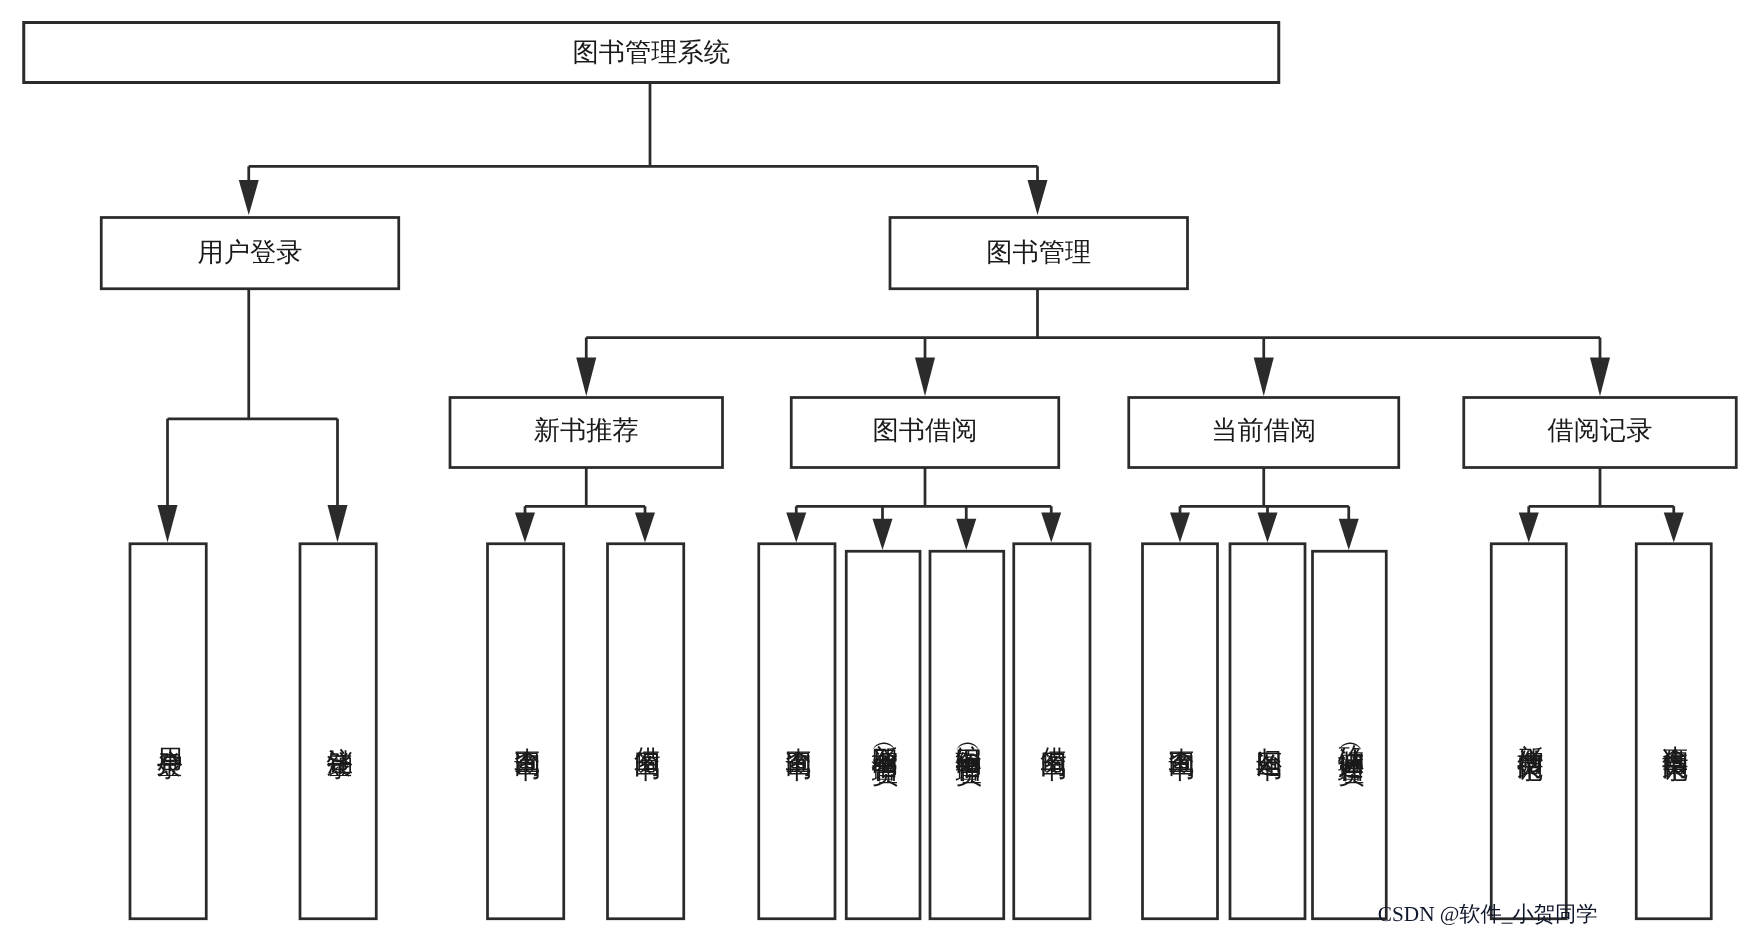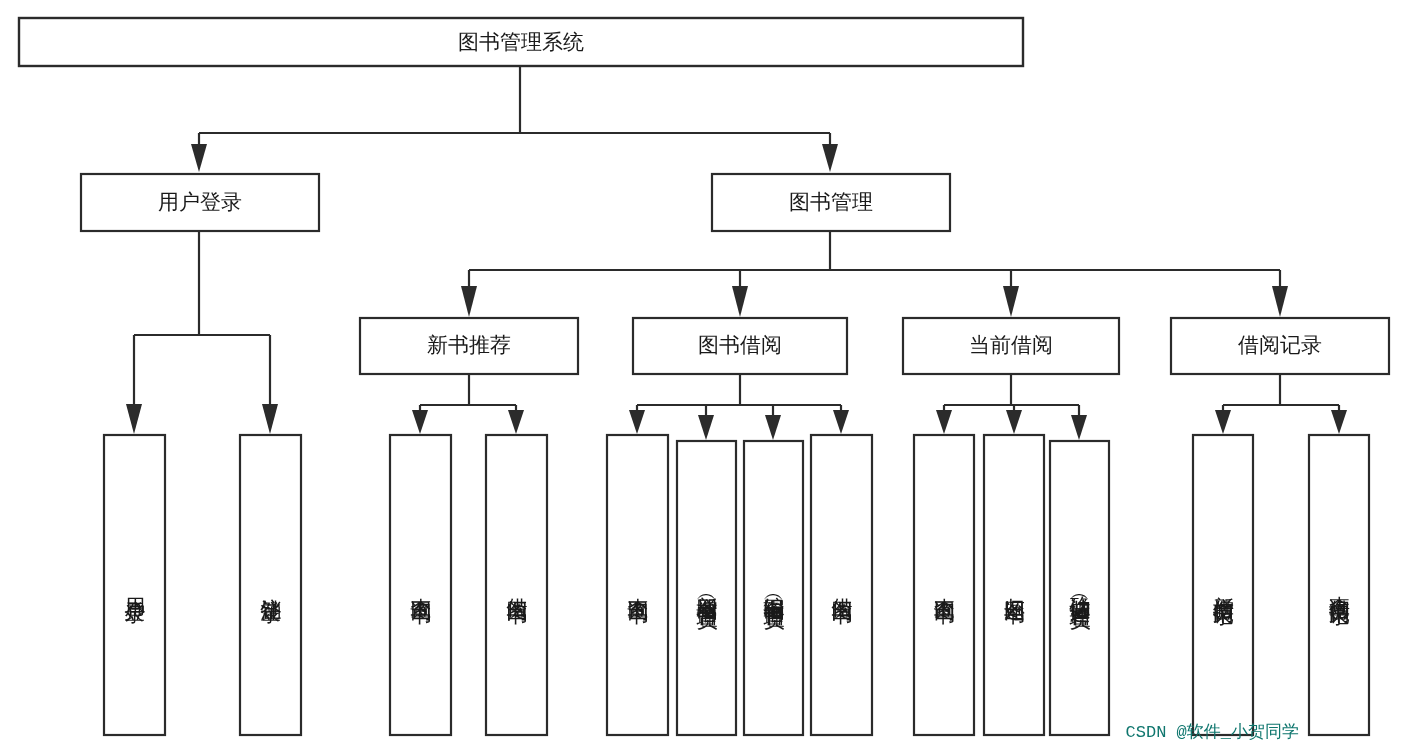--- a/index.html
+++ b/index.html
@@ -11,21 +11,20 @@
     width: 1405px;
     height: 747px;
     font-family: "Liberation Sans", "DejaVu Sans", sans-serif;
     overflow: hidden;
   }
   #diagram-root {
     position: relative;
     width: 1286px;
     height: 747px;
     background: #ffffff;
-    padding-left: 21px;
   }
   svg#diagram-canvas {
     position: absolute;
     top: 0;
     left: 0;
     width: 1405px;
     height: 747px;
     display: block;
   }
   .node-box {
@@ -68,23 +67,23 @@
     align-items: center;
     justify-content: center;
     text-align: center;
     white-space: nowrap;
     pointer-events: none;
   }
   .watermark {
     position: absolute;
     right: 8px;
     bottom: 4px;
-    font-family: Liberation Mono, monospace;
+    font-family: Liberation Serif, serif;
     font-size: 17px;
-    color: #0f766e;
+    color: #0f172a;
     white-space: nowrap;
   }
 </style>
 </head>
 <body>
 
 <div id="diagram-root">
 
   <svg id="diagram-canvas" viewBox="0 0 1405 747">
 

